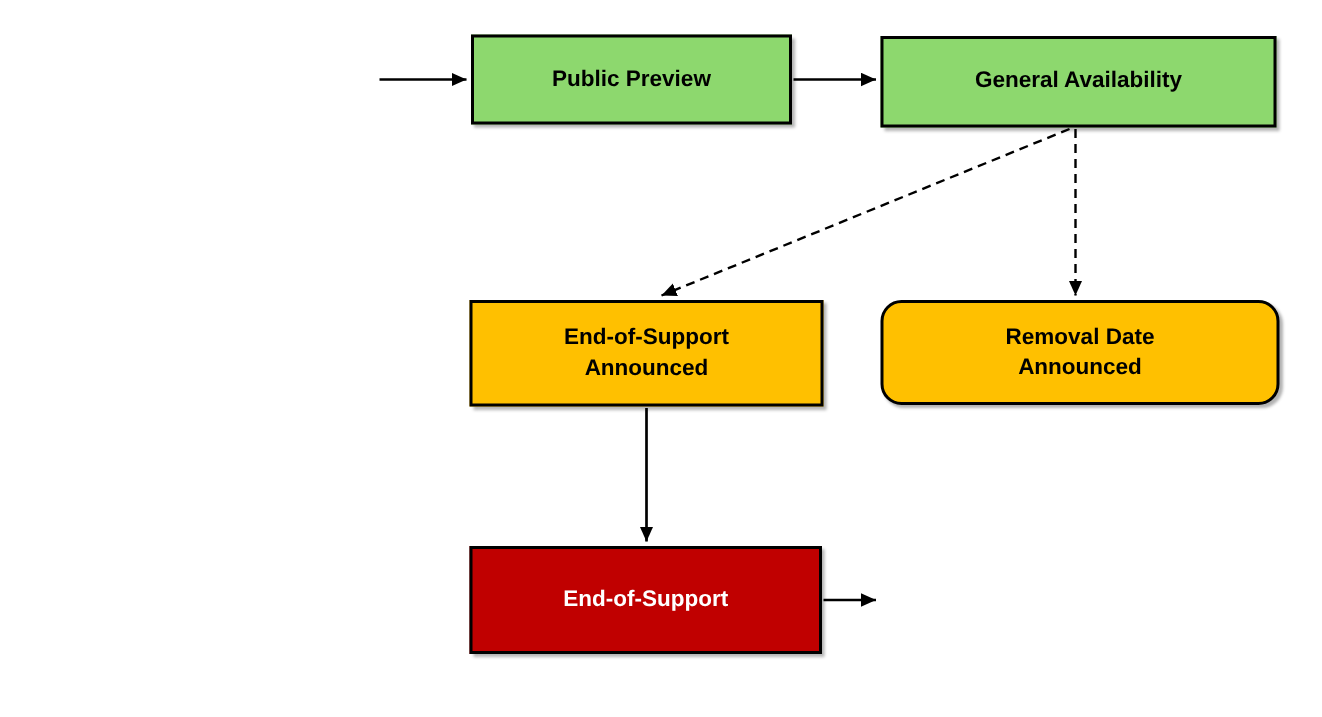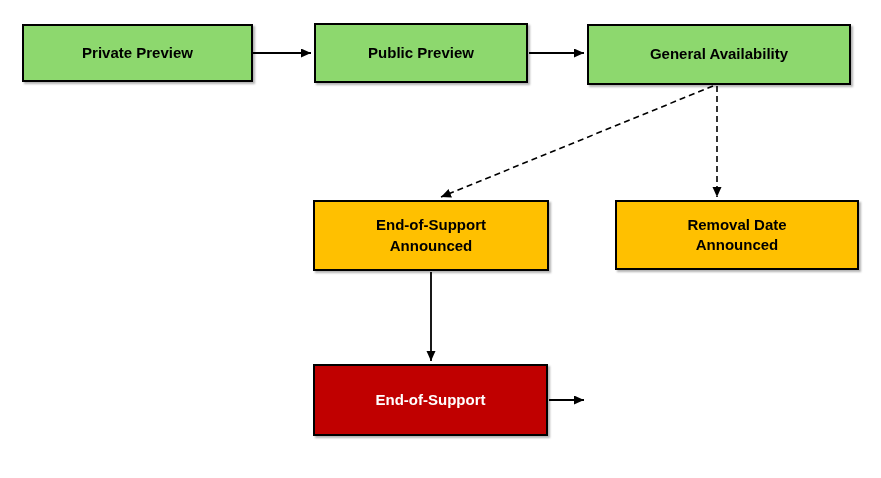--- a/index.html
+++ b/index.html
@@ -37,21 +37,21 @@
   }
   .node .lbl { white-space: pre-line; }
   .stage-preview { background: #8DD86E; color: #000000; }
   .stage-warning { background: #FFC000; color: #000000; }
   .stage-terminal { background: #C00000; color: #FFFFFF; }
 
   .pos-private   { left: 22px;  top: 24px;  width: 231px; height: 58px; }
   .pos-public    { left: 314px; top: 23px;  width: 214px; height: 60px; }
   .pos-ga        { left: 587px; top: 24px;  width: 264px; height: 61px; }
   .pos-eos-ann   { left: 313px; top: 200px; width: 236px; height: 71px; }
-  .pos-removal   { left: 615px; top: 200px; width: 244px; height: 70px; }
+  .pos-removal   { left: 587px; top: 200px; width: 266px; height: 70px; border-radius: 14px; }
   .pos-eos       { left: 313px; top: 364px; width: 235px; height: 72px; }
   .pos-removed   { left: 587px; top: 364px; width: 265px; height: 73px; }
 
   .edge-solid  { stroke: #000000; stroke-width: 1.8; fill: none; }
   .edge-dashed { stroke: #000000; stroke-width: 1.6; fill: none; stroke-dasharray: 6 4; }
 </style>
 </head>
 <body>
 
 <div class="canvas">
@@ -63,23 +63,20 @@
       </marker>
     </defs>
     <line class="edge-solid" x1="253" y1="53" x2="311" y2="53" marker-end="url(#arrowhead)"></line>
     <line class="edge-solid" x1="529" y1="53" x2="584" y2="53" marker-end="url(#arrowhead)"></line>
     <line class="edge-dashed" x1="713" y1="86" x2="441" y2="197" marker-end="url(#arrowhead)"></line>
     <line class="edge-dashed" x1="717" y1="86" x2="717" y2="197" marker-end="url(#arrowhead)"></line>
     <line class="edge-solid" x1="431" y1="272" x2="431" y2="361" marker-end="url(#arrowhead)"></line>
     <line class="edge-solid" x1="549" y1="400" x2="584" y2="400" marker-end="url(#arrowhead)"></line>
   </svg>
 
-  <div class="node stage-preview pos-private">
-    <span class="lbl">Private Preview</span>
-  </div>
 
   <div class="node stage-preview pos-public">
     <span class="lbl">Public Preview</span>
   </div>
 
   <div class="node stage-preview pos-ga">
     <span class="lbl">General Availability</span>
   </div>
 
   <div class="node stage-warning pos-eos-ann">

